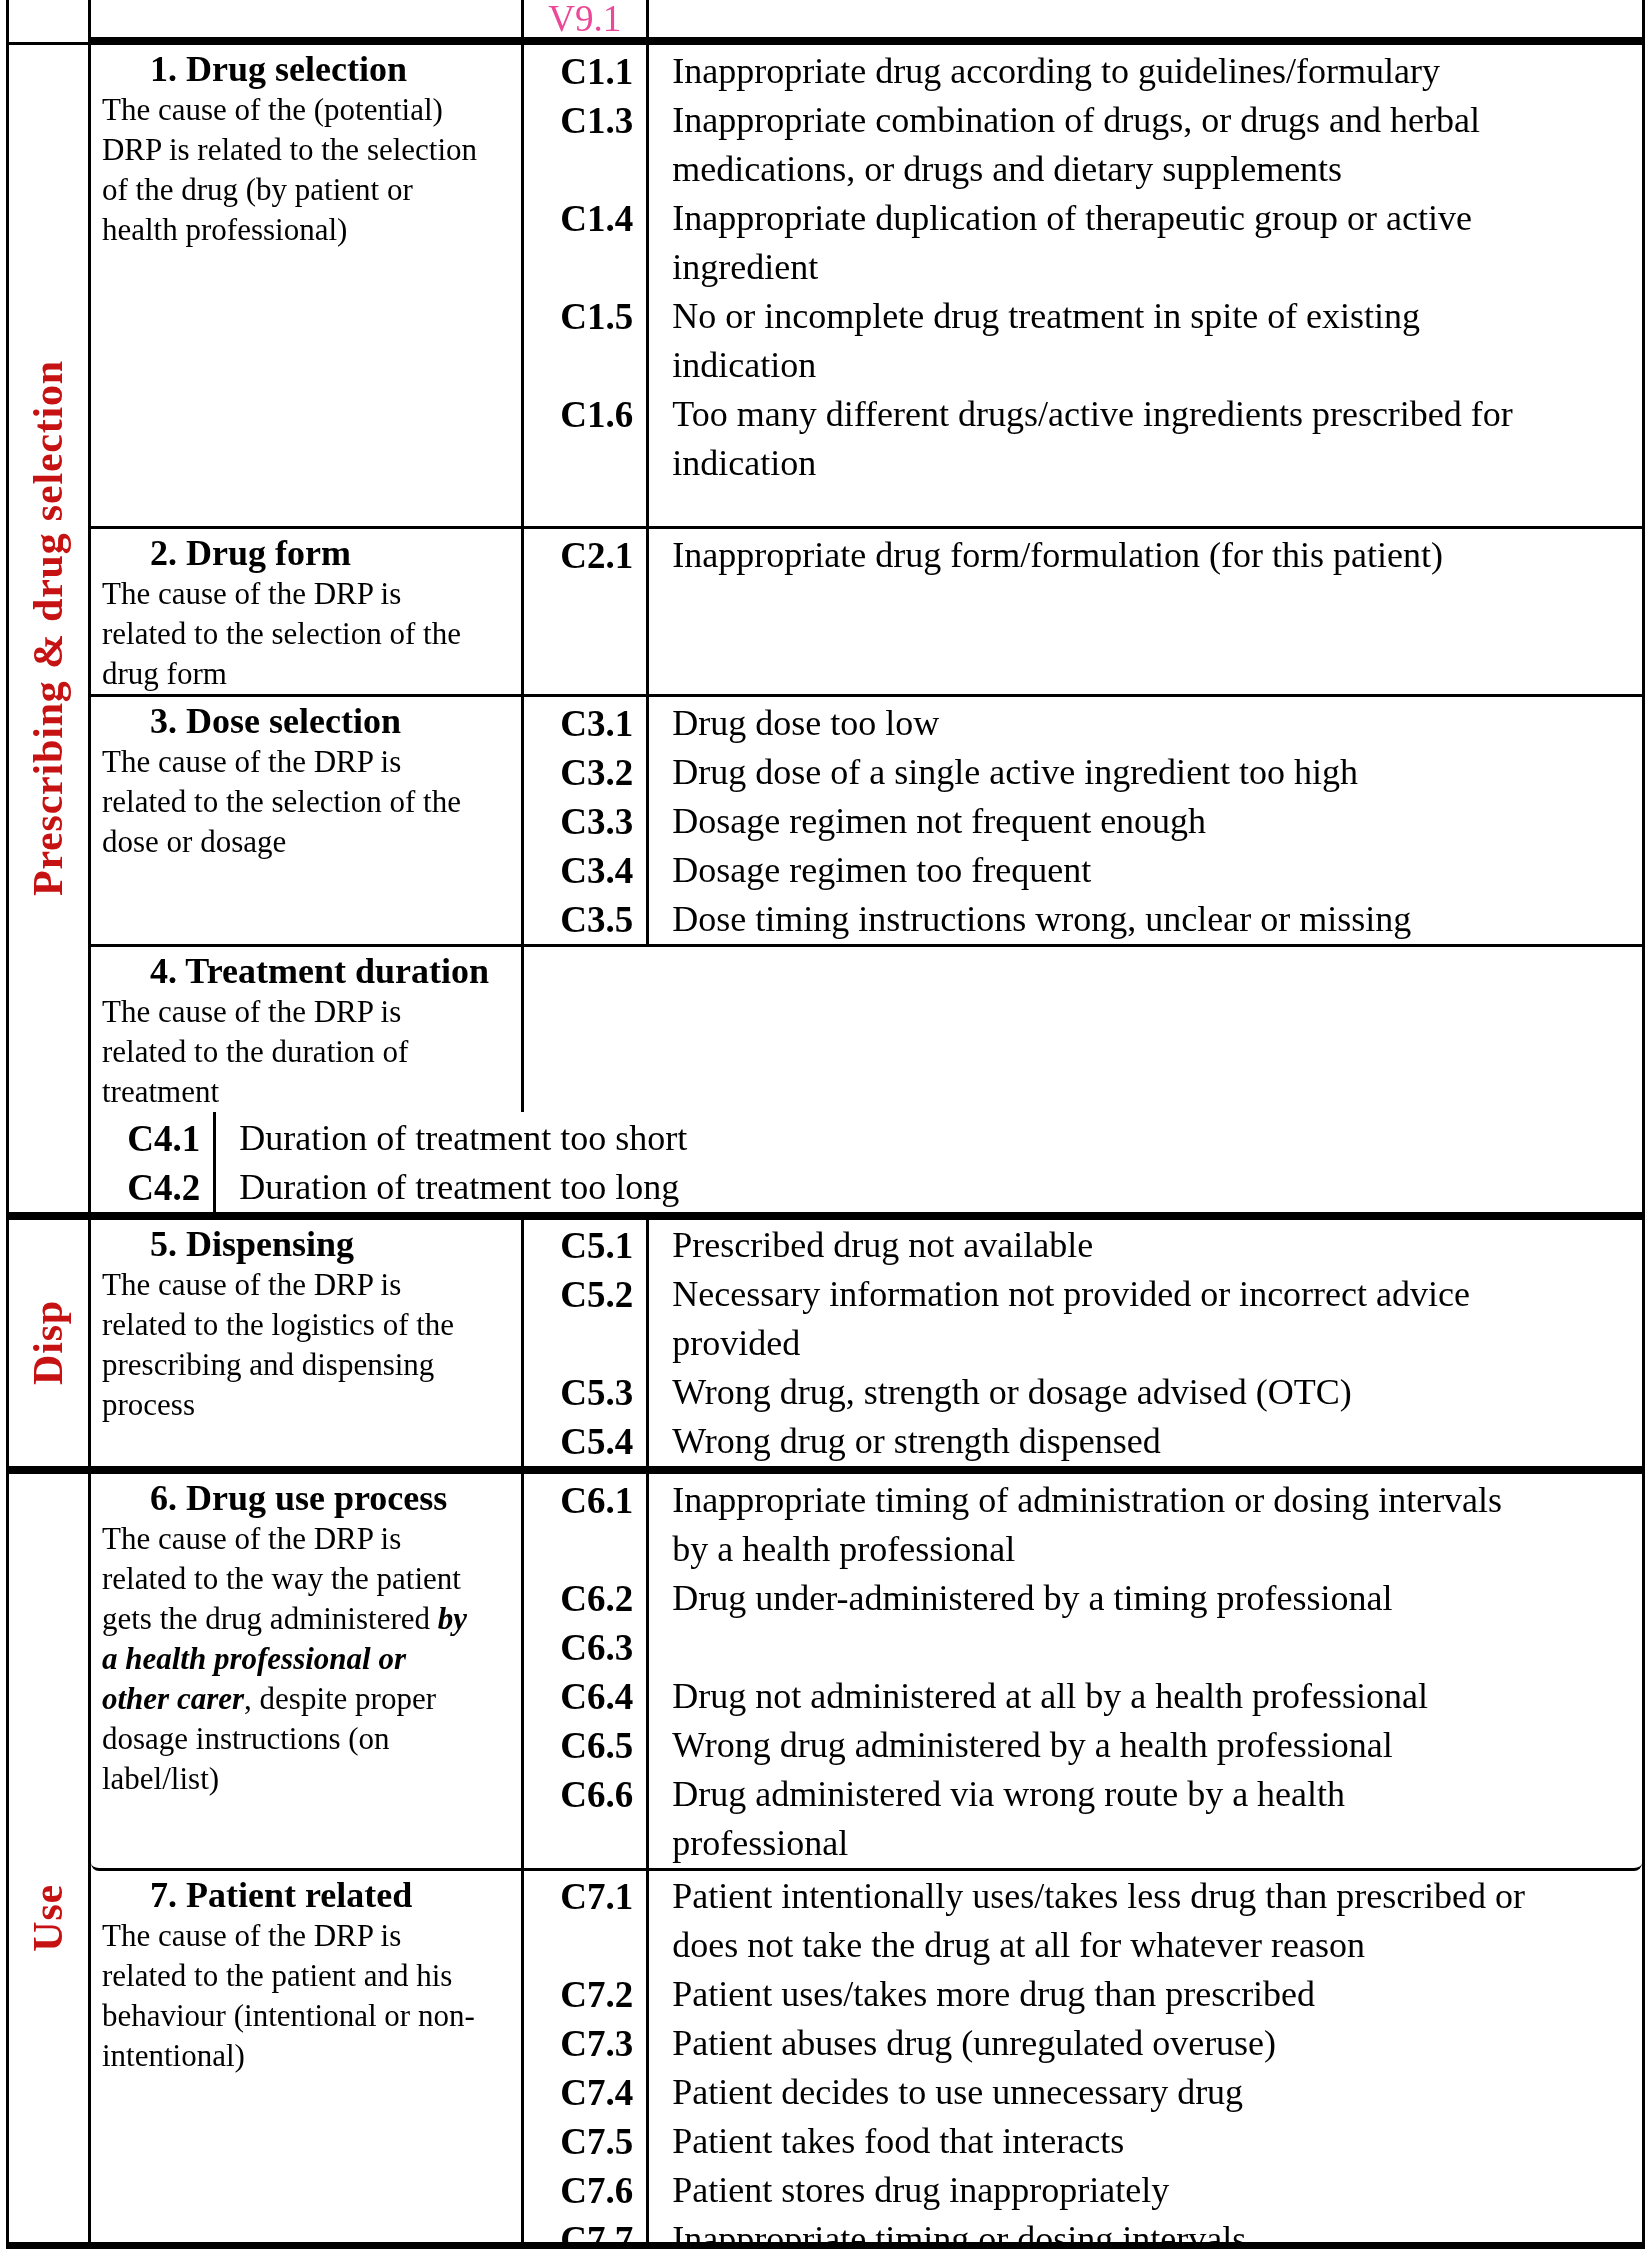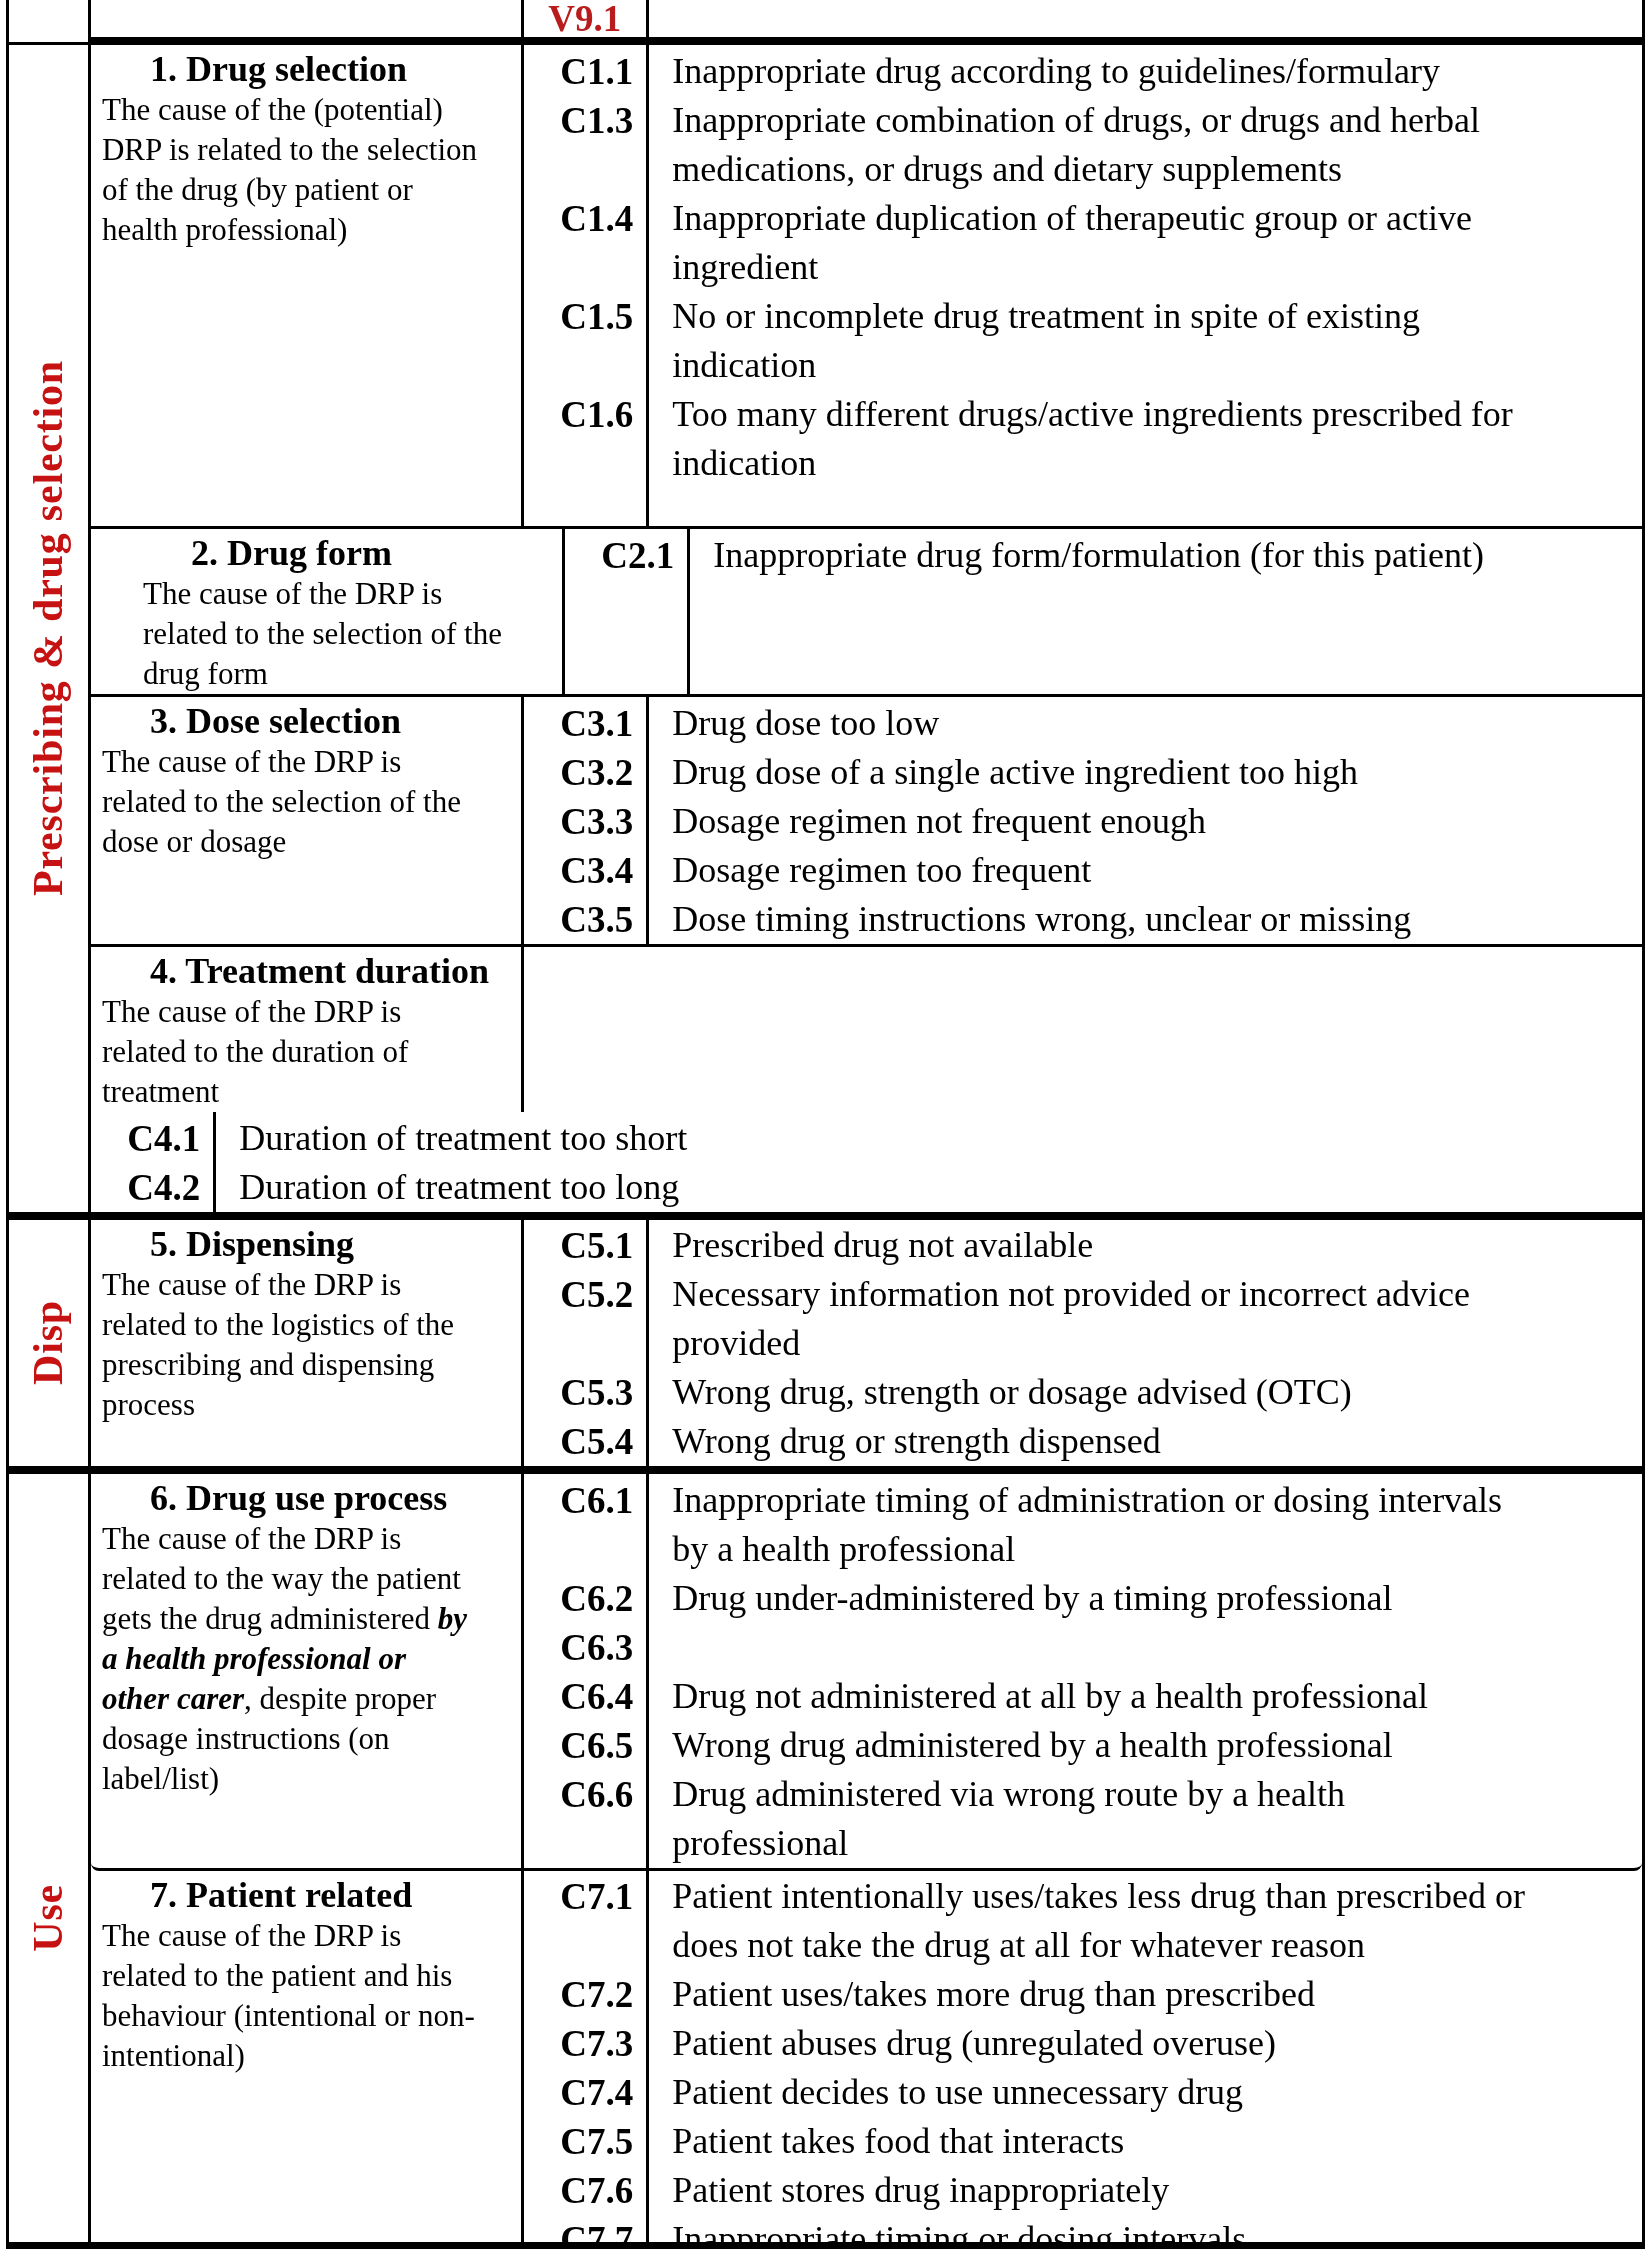--- a/index.html
+++ b/index.html
@@ -20,21 +20,21 @@
     overflow: hidden;
     background: #fff;
   }
   
   .header-row { display: flex; height: 45px; flex: none; }
   .h-group { width: 82px; flex: none; border-right: 3.2px solid #000; border-bottom: 3.2px solid #000; }
   .h-cat   { width: 433px; flex: none; border-right: 3.2px solid #000; border-bottom: 8px solid #000; }
   .h-code  { width: 125px; flex: none; border-right: 3.2px solid #000; border-bottom: 8px solid #000;
              display: flex; align-items: center; justify-content: center; }
   .h-desc  { flex: 1; border-bottom: 8px solid #000; }
-  .version { color: #b91c1c; font-weight: bold; font-size: 37px; line-height: 37px; text-align: center; }
+  .version { color: #ec4899; font-weight: normal; font-size: 37px; line-height: 37px; text-align: center; }
 
   
   .band { display: flex; flex: none; }
   .band.thick { border-bottom: 8px solid #000; }
   .band.fill { flex: 1; }
   .group-cell { width: 82px; flex: none; border-right: 3.2px solid #000;
                 display: flex; align-items: center; justify-content: center; }
   .group-label {
     writing-mode: vertical-rl; transform: rotate(180deg);
     color: #c61212; font-weight: bold; font-size: 42px;
@@ -50,21 +50,21 @@
   .cat-desc { font-size: 31px; line-height: 40px; white-space: pre; }
   .cat-desc .em { font-weight: bold; font-style: italic; }
 
   .rowscol { flex: 1; position: relative; padding-top: 1.6px; }
   .vline { position: absolute; left: 122px; top: 0; bottom: 0; width: 3.2px; background: #000; }
   .crow { display: flex; }
   .code-cell { width: 122px; flex: none; text-align: center;
                font-weight: bold; font-size: 37px; line-height: 49px; margin-left: 12px; }
   .desc-cell { flex: 1; padding: 0 6.5px 0 14.6px; font-size: 36px; line-height: 49px; white-space: pre; }
 
-  .mh-s1 { min-height: 484px; } .mh-s2 { min-height: 160px; padding-left: 41px; }
+  .mh-s1 { min-height: 484px; } .mh-s2 { min-height: 160px; }
   .mh-s3 { min-height: 243px; } .mh-s4 { min-height: 167px; flex-direction: column; }
   .mh-s5 { min-height: 246px; } .mh-s6 { min-height: 385px; border-radius: 8px; }
   .mh-s7 { min-height: 476px; }
 </style>
 </head>
 <body>
 
 <div class="table">
 
   <div class="header-row">

